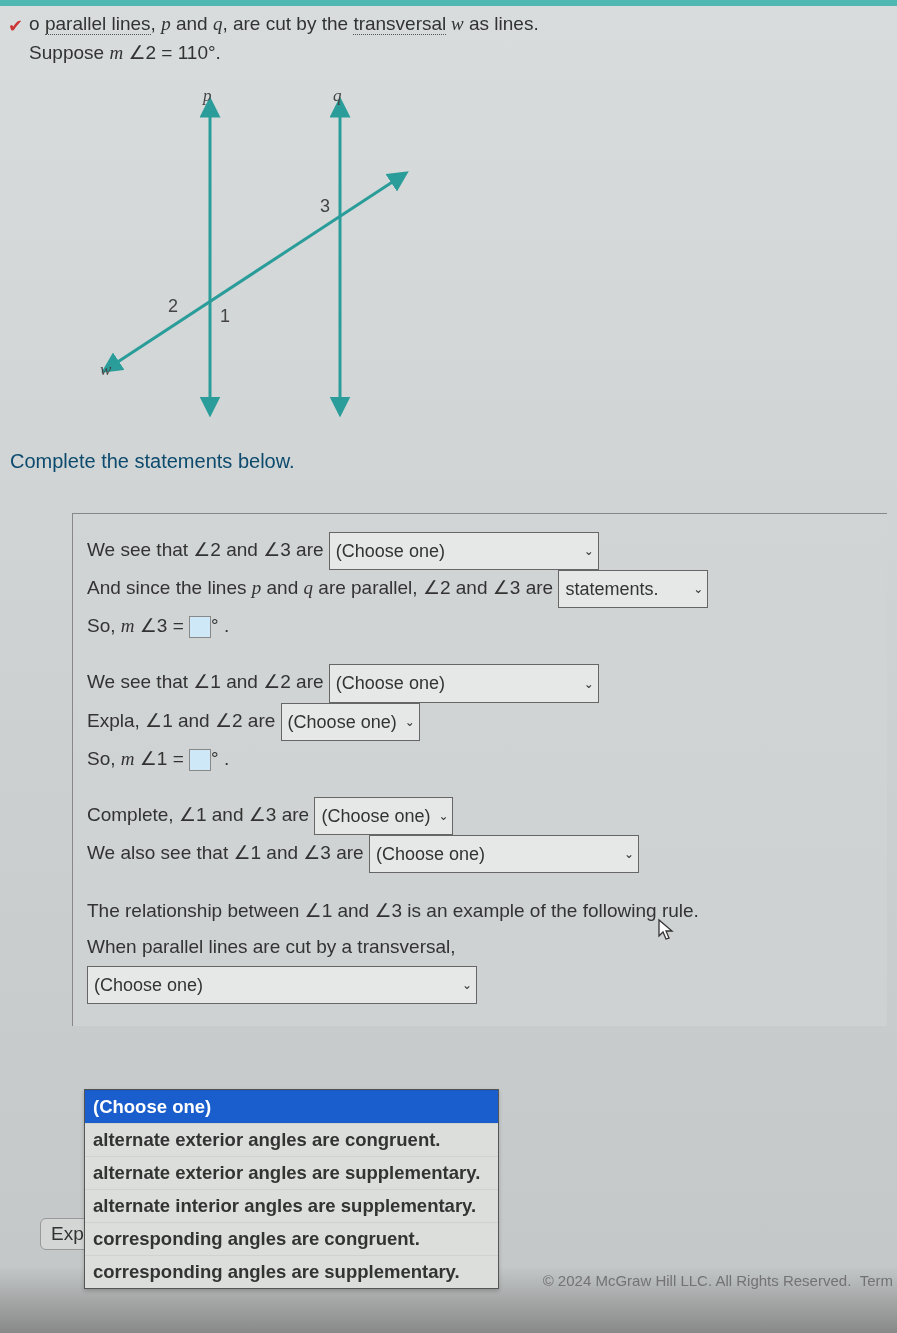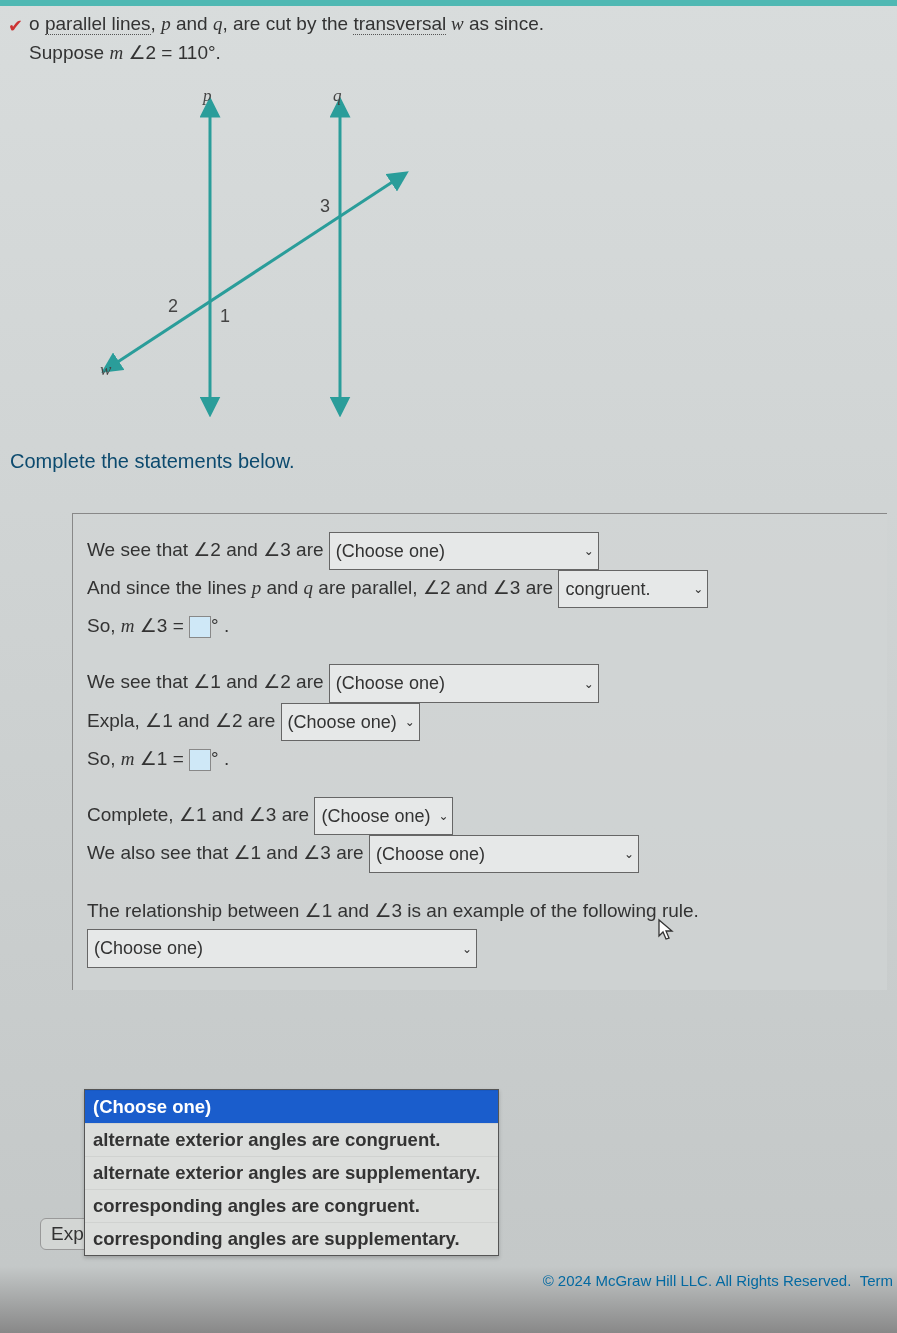--- a/index.html
+++ b/index.html
@@ -91,35 +91,35 @@
   border: 1px solid #999;
   border-top-left-radius: 6px;
   border-bottom-left-radius: 6px;
   padding: 4px 4px 4px 10px;
   background: #d3d6d4;
   font-size: 19px;
 }
 .footer {
   position: absolute;
   bottom: 44px; right: 4px;
-  color: #0369a1;
+  color: #737373;
   font-size: 15px;
 }
 svg.cursor { position: absolute; }
 </style>
 </head>
 <body>
 
 <div class="top-bar"></div>
 
 <div class="header">
   <div class="row1">
     <span class="check">✔</span>
     <div>
-      <span>o </span><span class="dotted">parallel lines</span><span>, </span><span class="serif">p</span><span> and </span><span class="serif">q</span><span>, are cut by the </span><span class="dotted">transversal</span><span class="serif"> w</span><span> as since.</span>
+      <span>o </span><span class="dotted">parallel lines</span><span>, </span><span class="serif">p</span><span> and </span><span class="serif">q</span><span>, are cut by the </span><span class="dotted">transversal</span><span class="serif"> w</span><span> as lines.</span>
       <br>
       <span>Suppose </span><span class="serif">m</span> <span>∠</span><span>2 = 110°.</span>
     </div>
   </div>
 </div>
 
 <div class="svg-wrap">
 <svg width="320" height="330" viewBox="0 0 320 330">
   <defs>
     <marker id="arr" viewBox="0 0 10 10" refX="5" refY="5" markerWidth="7" markerHeight="7" orient="auto-start-reverse">
@@ -139,21 +139,21 @@
 </div>
 
 <div class="complete">Complete the statements below.</div>
 
 <div class="answer-box">
   <div class="group">
     <div>
       <span>We see that </span><span>∠2</span><span> and </span><span>∠3</span><span> are </span><span class="sel wide"><span>(Choose one)</span><span class="caret">⌄</span></span>
     </div>
     <div>
-      <span>And since the lines </span><span class="serif">p</span><span> and </span><span class="serif">q</span><span> are parallel, </span><span>∠2</span><span> and </span><span>∠3</span><span> are </span><span class="sel mid"><span>congruent.</span><span class="caret">⌄</span></span>
+      <span>And since the lines </span><span class="serif">p</span><span> and </span><span class="serif">q</span><span> are parallel, </span><span>∠2</span><span> and </span><span>∠3</span><span> are </span><span class="sel mid"><span>statements.</span><span class="caret">⌄</span></span>
     </div>
     <div>
       <span>So, </span><span class="serif">m</span> <span>∠3</span><span> = </span><span class="num-box"></span><span>° .</span>
     </div>
   </div>
 
   <div class="group">
     <div>
       <span>We see that </span><span>∠1</span><span> and </span><span>∠2</span><span> are </span><span class="sel wide"><span>(Choose one)</span><span class="caret">⌄</span></span>
     </div>
@@ -171,30 +171,32 @@
     </div>
     <div>
       <span>We also see that </span><span>∠1</span><span> and </span><span>∠3</span><span> are </span><span class="sel wide"><span>(Choose one)</span><span class="caret">⌄</span></span>
     </div>
   </div>
 
   <div class="group" style="margin-bottom:0">
     <div>
       <span>The relationship between </span><span>∠1</span><span> and </span><span>∠3</span><span> is an example of the following rule.</span>
     </div>
+    <div>When parallel lines are cut by a transversal,</div>
     <div>
       <span class="sel rule"><span>(Choose one)</span><span class="caret">⌄</span></span>
     </div>
   </div>
 </div>
 
 <div class="dropdown">
   <div class="opt sel-opt">(Choose one)</div>
   <div class="opt">alternate exterior angles are congruent.</div>
   <div class="opt">alternate exterior angles are supplementary.</div>
+  <div class="opt">alternate interior angles are supplementary.</div>
   <div class="opt">corresponding angles are congruent.</div>
   <div class="opt">corresponding angles are supplementary.</div>
 </div>
 
 <div class="expla-btn">Expla</div>
 
 <svg class="cursor" style="left:657px;top:918px" width="20" height="24" viewBox="0 0 20 24">
   <path d="M2 2 L2 18 L6 14 L9 21 L12 20 L9 13 L15 13 Z" fill="#fff" stroke="#333" stroke-width="1.3"></path>
 </svg>
 

